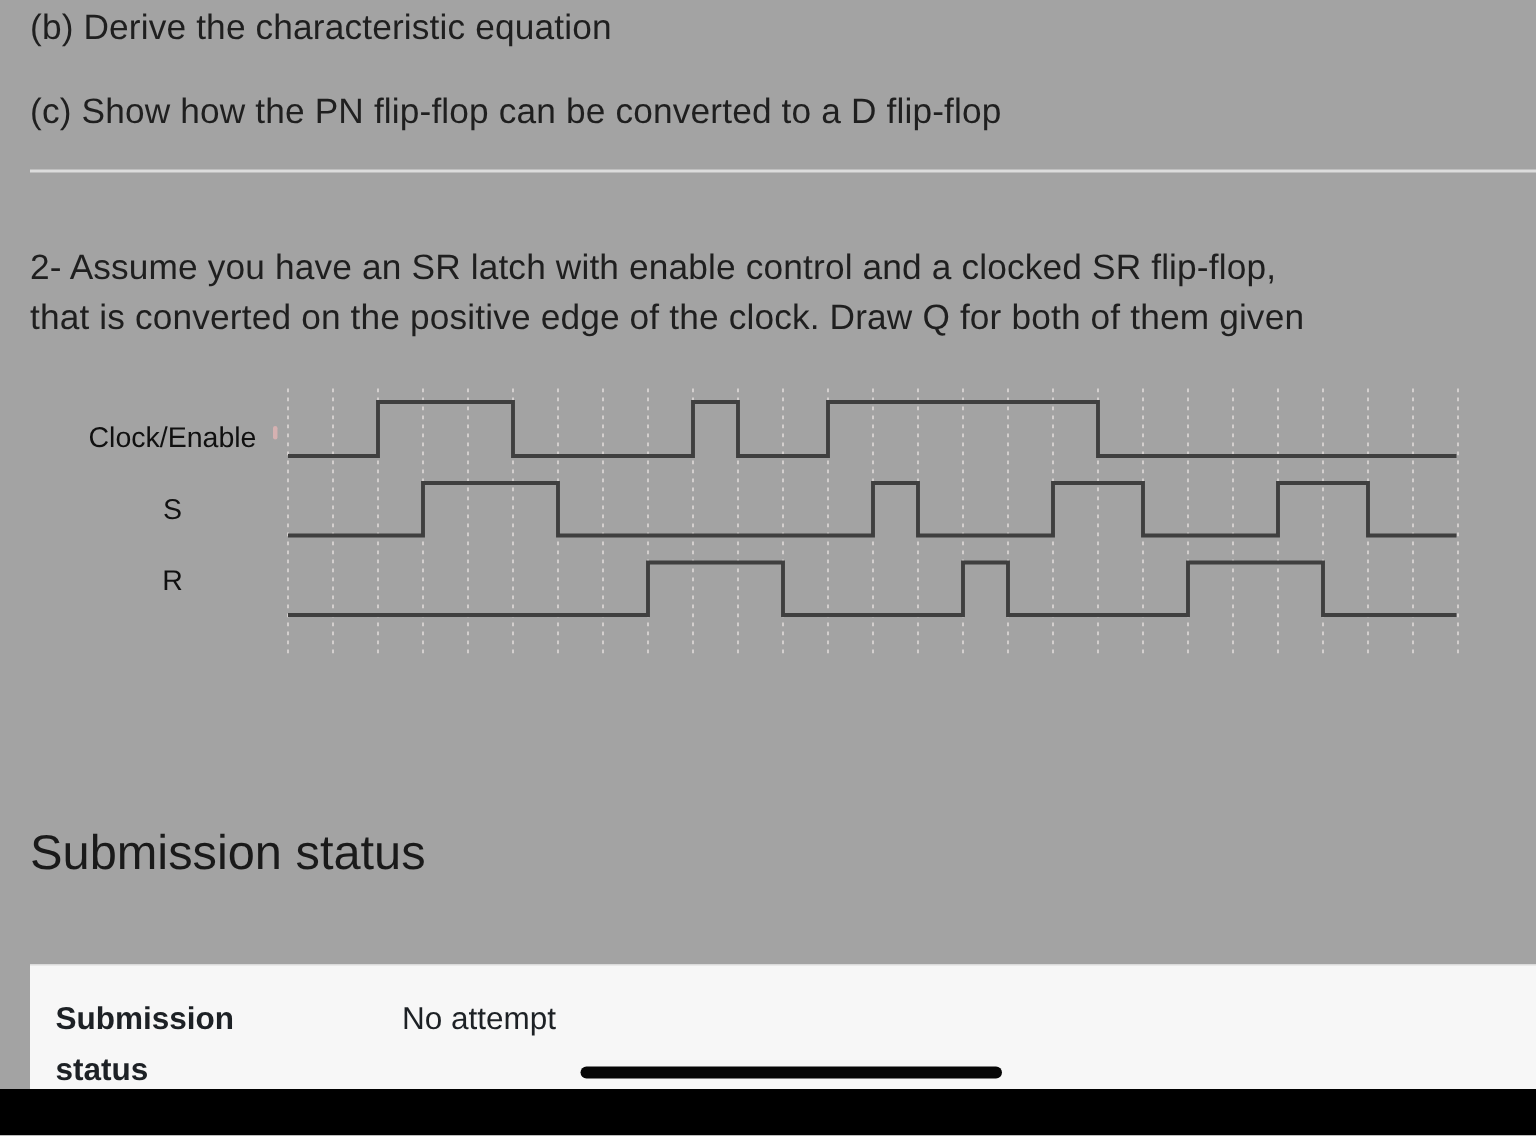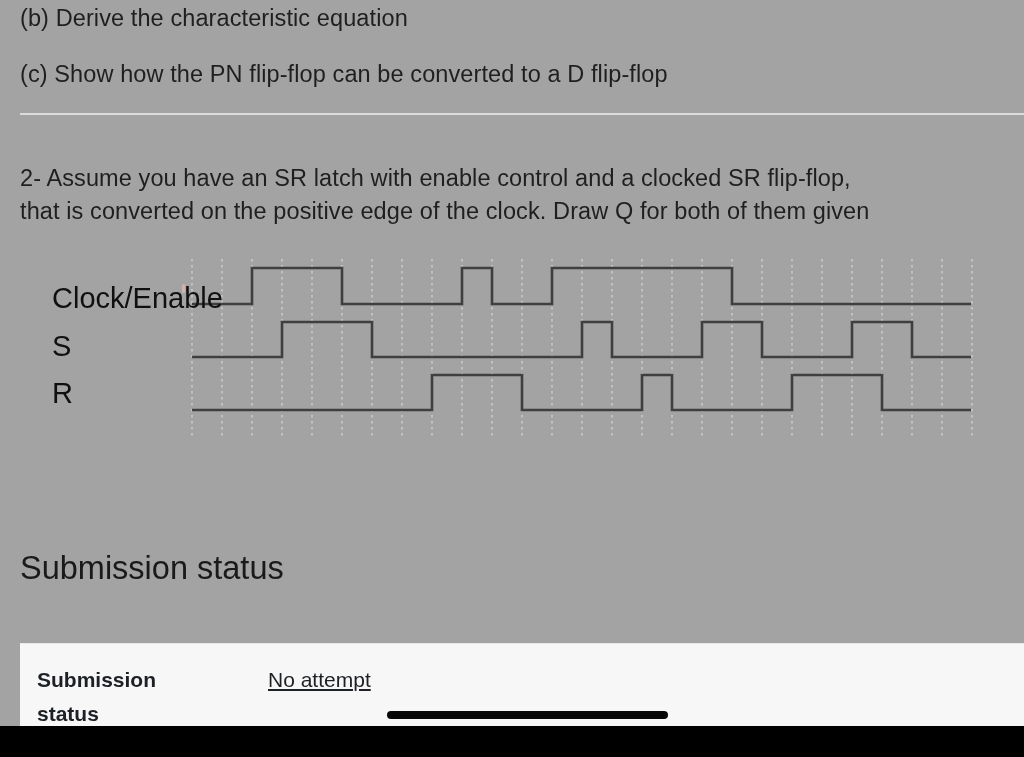--- a/index.html
+++ b/index.html
@@ -9,29 +9,29 @@
   }
   .abs{position:absolute;}
   .body-text{font-size:23.5px;color:#1f1f1f;letter-spacing:0.1px;}
   .line-b{left:20px;top:5px;}
   .line-c{left:20px;top:61px;}
   .divider{left:20px;top:113px;width:1004px;height:1.5px;background:#dcdcdc;}
   .q2{left:20px;top:142px;line-height:32.5px;margin-top:20px;}
   .diagram-svg{left:0;top:0;width:1024px;height:757px;pointer-events:none;}
   .gridline{stroke:#e4dedd;stroke-width:1;stroke-dasharray:2.5 3.5;fill:none;}
   .wave{stroke:#3f3f3f;stroke-width:2.6;fill:none;stroke-linejoin:miter;}
-  .diagram-label{left:52px;width:126px;font-size:29px;color:#101010;}
+  .diagram-label{left:52px;width:126px;text-align:center;font-size:19px;color:#101010;}
   .lbl-clock{top:282px;}
   .lbl-s{top:330px;}
   .lbl-r{top:377px;}
   .stray-mark{left:182px;top:284px;width:3px;height:9px;background:#e5b6b6;border-radius:2px;opacity:.75;}
   .heading{left:20px;top:550px;font-size:32.5px;font-weight:400;color:#1a1a1a;}
   .panel{left:20px;top:643px;width:1004px;height:83px;background:#f7f7f7;border-top:1px solid #e9e9e9;box-sizing:border-box;}
   .row-label{position:absolute;left:17px;top:19px;width:150px;font-size:21px;font-weight:bold;line-height:34px;color:#1d2125;}
-  .row-value{position:absolute;left:248px;top:19px;font-size:21px;line-height:34px;color:#1d2125;text-decoration:underline;}
+  .row-value{position:absolute;left:248px;top:19px;font-size:21px;line-height:34px;color:#1d2125;}
   .home-indicator{left:387px;top:711px;width:281px;height:8px;border-radius:4px;background:#060606;}
   .black-band{left:0;top:726px;width:1024px;height:31px;background:#000000;}
 </style>
 </head>
 <body>
 
 <div class="screen">
 
   <div class="abs body-text line-b">(b) Derive the characteristic equation</div>
   <div class="abs body-text line-c">(c) Show how the PN flip-flop can be converted to a D flip-flop</div>

